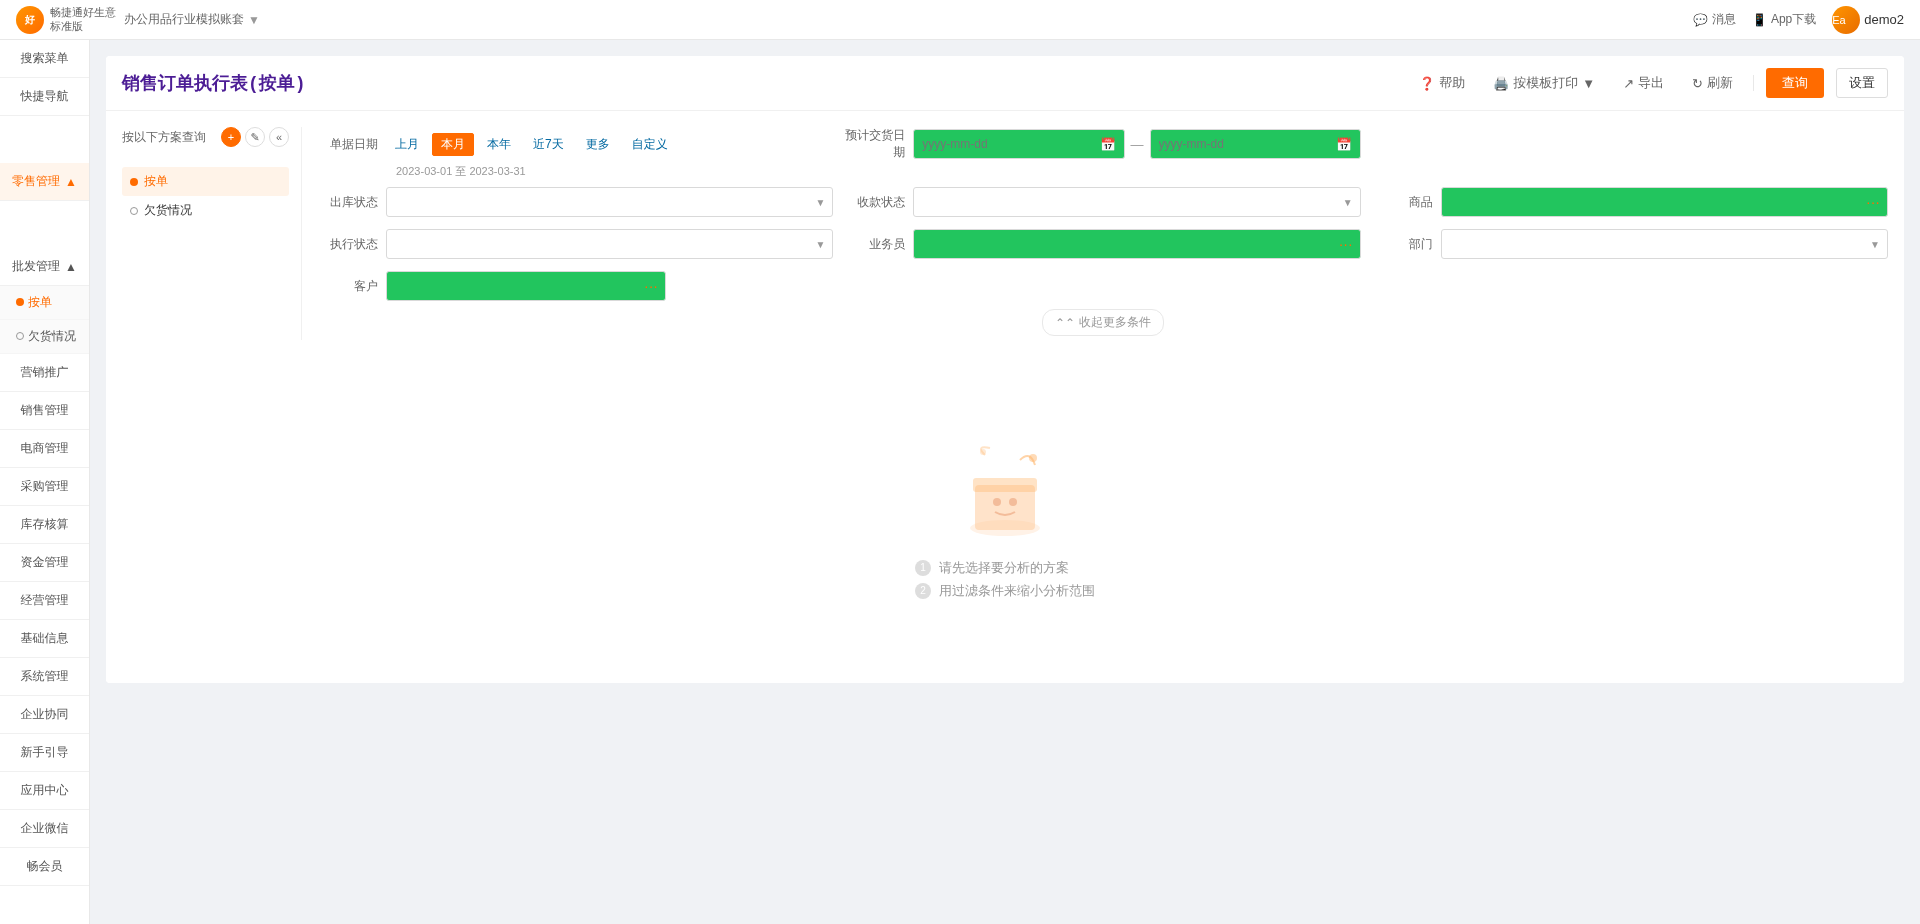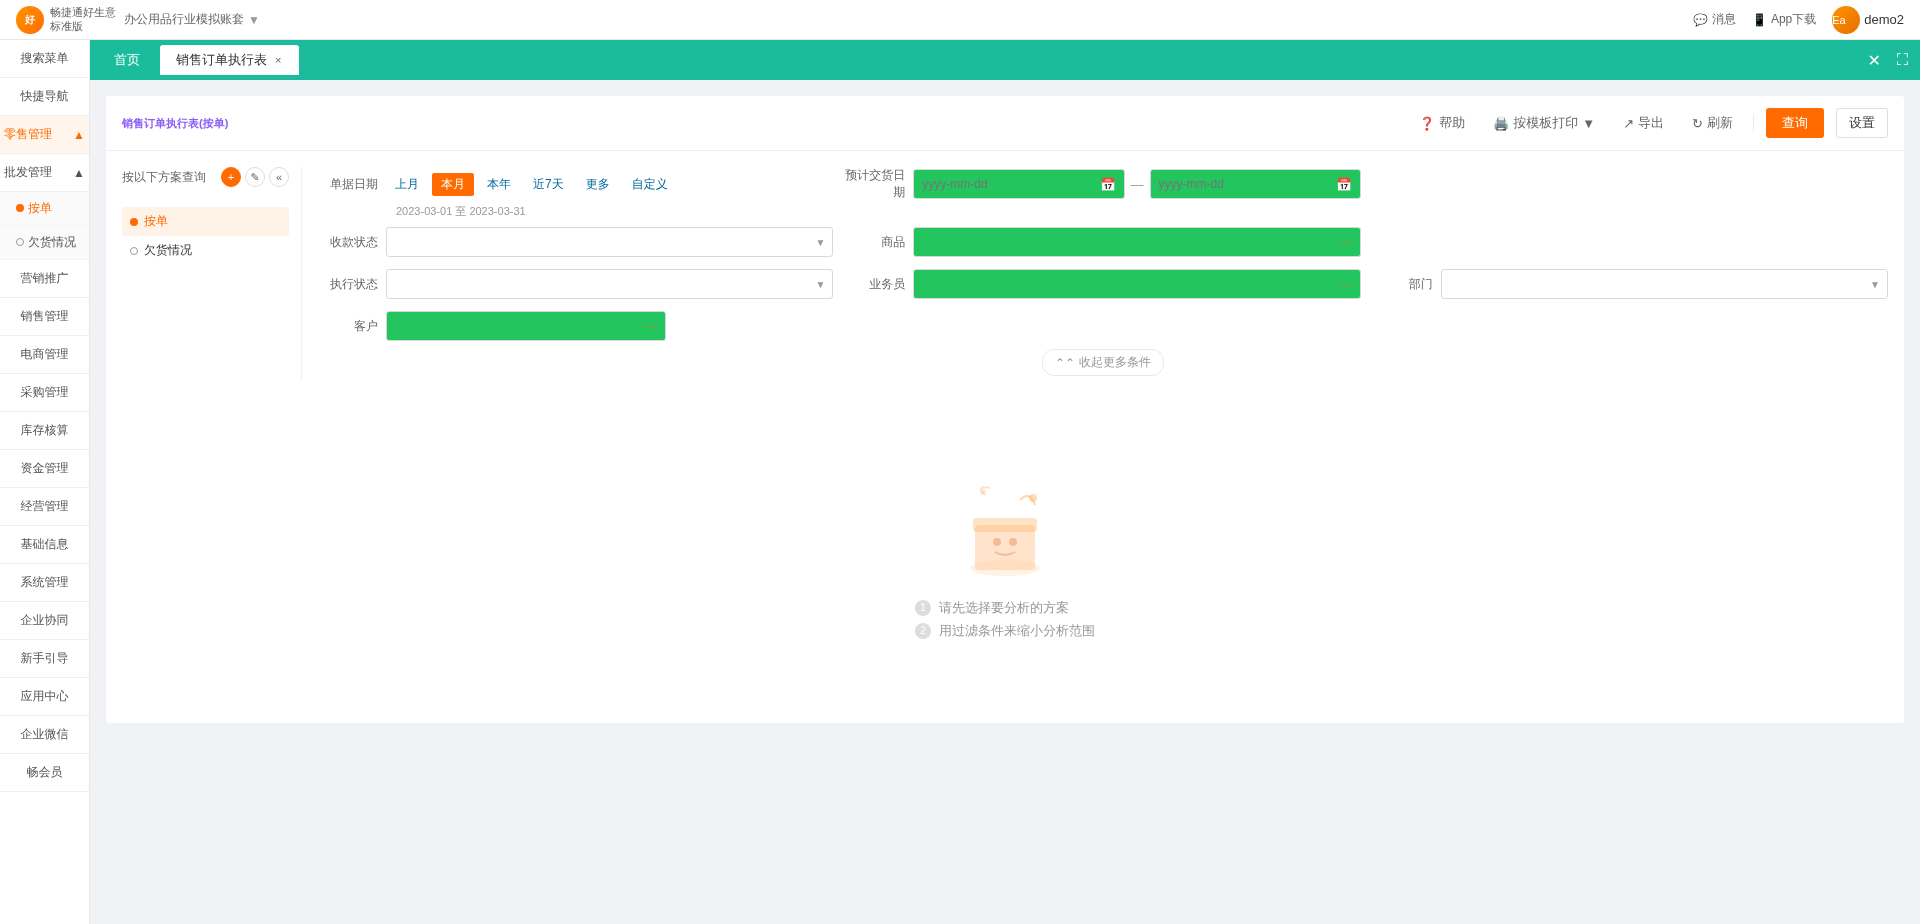--- a/index.html
+++ b/index.html
@@ -103,21 +103,22 @@
       color: #555;
       font-size: 12px;
       border-bottom: 1px solid #f0f0f0;
       transition: background 0.2s;
     }
     .sidebar-item.active { color: #ff6b00; background: #fff5ec; }
     .sidebar-item.has-submenu {
       display: flex;
       align-items: center;
       justify-content: space-between;
-      padding: 10px 4px;
+      padding: 10px 12px;
+      margin-top: 47px;
     }
     .sidebar-sub-item {
       padding: 8px 8px 8px 16px;
       cursor: pointer;
       color: #555;
       font-size: 12px;
       border-bottom: 1px solid #f5f5f5;
       background: #fafafa;
       transition: background 0.2s;
     }
@@ -212,23 +213,24 @@
     
     .page-header {
       padding: 12px 16px;
       display: flex;
       align-items: center;
       justify-content: space-between;
       border-bottom: 1px solid #f0f0f0;
       background: #fff;
     }
     .page-title {
-      font-size: 11px;
+      font-size: 18px;
       font-weight: bold;
-      color: #8b5cf6;
+      color: #4c1d95;
+      font-family: Liberation Mono, monospace;
     }
     .page-actions {
       display: flex;
       align-items: center;
       gap: 12px;
     }
     .action-btn {
       display: flex;
       align-items: center;
       gap: 4px;
@@ -572,33 +574,20 @@
     <div class="sidebar-item">系统管理</div>
     <div class="sidebar-item">企业协同</div>
     <div class="sidebar-item">新手引导</div>
     <div class="sidebar-item">应用中心</div>
     <div class="sidebar-item">企业微信</div>
     <div class="sidebar-item">畅会员</div>
   </div>
 
   <div class="content-area">
 
-    <div class="tab-bar">
-      <div class="tab-item home-tab">
-        <span>首页</span>
-      </div>
-      <div class="tab-item active-tab">
-        <span>销售订单执行表</span>
-        <span class="tab-close">×</span>
-      </div>
-      <div class="tab-bar-right">
-        <span class="tab-bar-action">✕</span>
-        <span class="tab-bar-action">⛶</span>
-      </div>
-    </div>
 
     <div class="page-content">
       <div class="page-card">
 
         <div class="page-header">
           <div class="page-title">销售订单执行表(按单)</div>
           <div class="page-actions">
             <button class="action-btn">
               <span>❓</span>
               <span>帮助</span>
@@ -685,20 +674,28 @@
                   </div>
                 </div>
               </div>
 
               <div style="padding: 2px 0 8px 74px;">
                 <span class="date-range-text">2023-03-01 至 2023-03-31</span>
               </div>
 
               <div class="filter-three-col">
                 <div class="col-item">
+                  <span class="col-label">出库状态</span>
+                  <div class="select-wrapper">
+                    <select class="filter-select">
+                      <option value=""></option>
+                    </select>
+                  </div>
+                </div>
+                <div class="col-item">
                   <span class="col-label">收款状态</span>
                   <div class="select-wrapper">
                     <select class="filter-select">
                       <option value=""></option>
                     </select>
                   </div>
                 </div>
                 <div class="col-item">
                   <span class="col-label">商品</span>
                   <div class="select-wrapper dots">

